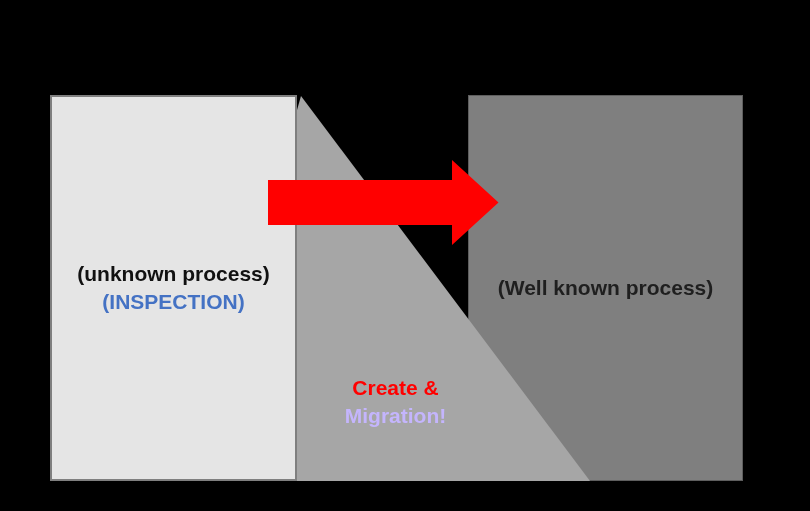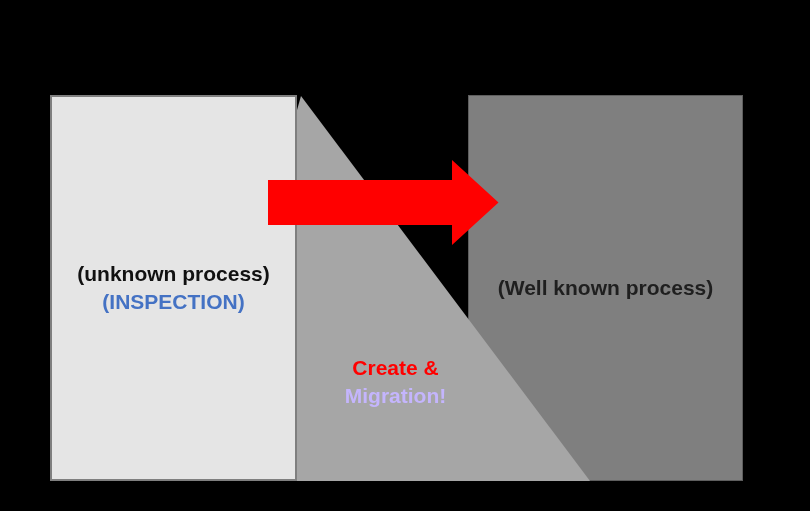--- a/index.html
+++ b/index.html
@@ -74,21 +74,21 @@
 
   <div class="box right" style="background: rgb(127, 127, 127); border-color: rgb(94, 94, 94);">
     <div class="txt-line" style="color: rgb(31, 31, 31);">(Well known process)</div>
   </div>
 
   <svg class="overlay tri-layer" viewBox="0 0 810 511">
     <polygon points="301,96 590,481 297,481 297,110" fill="#a6a6a6"></polygon>
   </svg>
 
   <div class="mig-text">
-    <div class="txt-line" style="color: rgb(255, 0, 0);">Create &amp;</div>
+    <div class="txt-line" style="color: rgb(255, 0, 0); margin-top: 20px;">Create &amp;</div>
     <div class="txt-line" style="color: #c4b5fd;">Migration!</div>
   </div>
 
   <svg class="overlay arrow-layer" viewBox="0 0 810 511">
     <polygon points="268,180 452,180 452,160 498.5,202.5 452,245 452,225 268,225" fill="#ff0000"></polygon>
   </svg>
 
 </div>
 
 </body></html>

